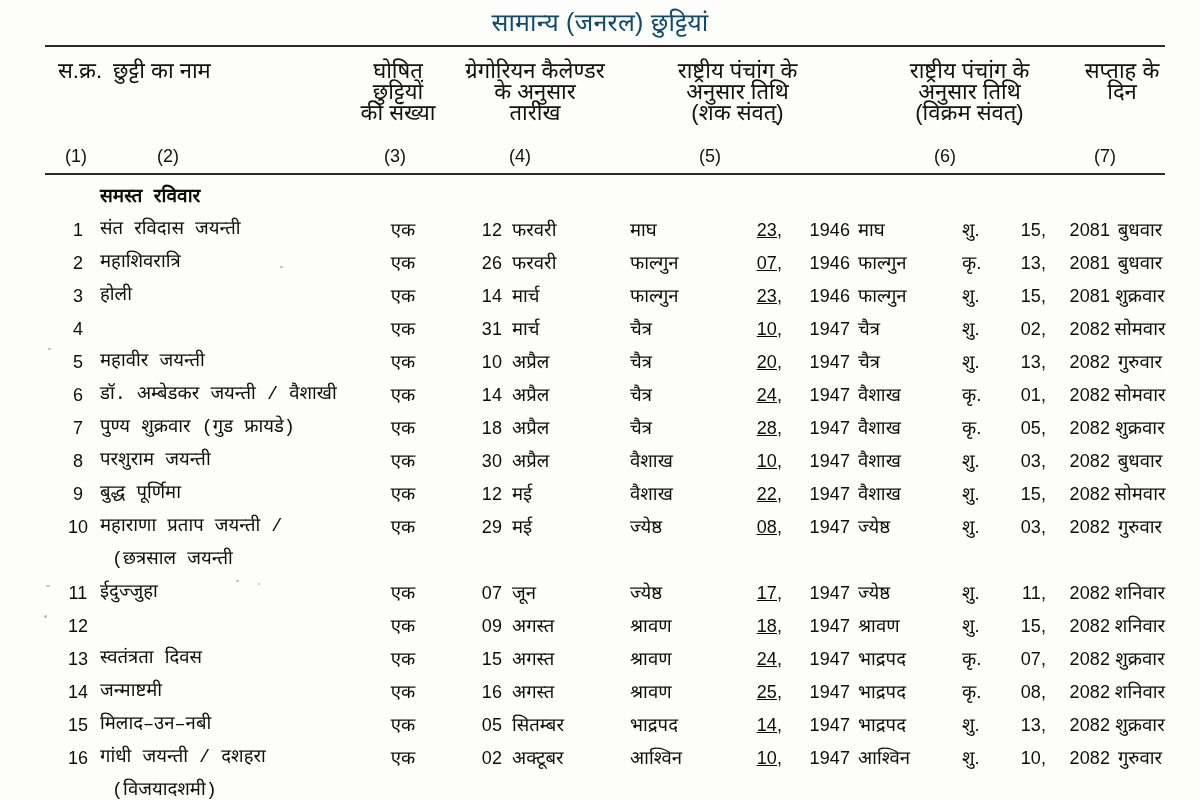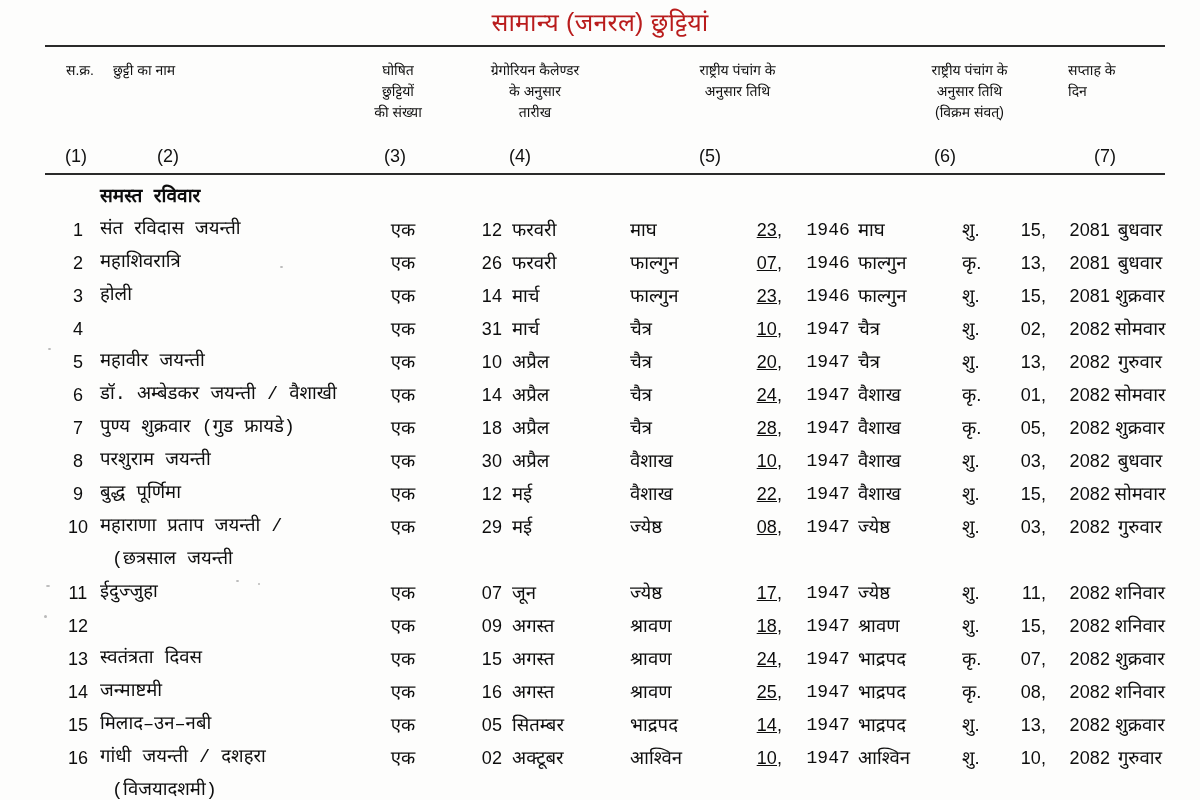--- a/index.html
+++ b/index.html
@@ -28,21 +28,21 @@
   
   #doc-title {
     position: absolute;
     top: 4px;
     left: 0;
     width: 1200px;
     text-align: center;
     font-size: 25px;
     font-weight: 400;
     letter-spacing: 0.2px;
-    color: #b91c1c;
+    color: #0c4a6e;
     white-space: nowrap;
   }
 
   
   .hrule {
     position: absolute;
     left: 45px;
     width: 1120px;
     height: 0;
     border-top: 2.2px solid #2a2a2a;
@@ -52,43 +52,43 @@
 
   
   
   .c-sno    { left: 55px;   width: 46px;  text-align: center; }
   .c-name   { left: 100px;  width: 240px; text-align: left; font-family: Liberation Mono, monospace;   }
   .c-count  { left: 364px;  width: 78px;  text-align: center; }
   .c-daynum { left: 466px;  width: 36px;  text-align: right;  }
   .c-month  { left: 512px;  width: 110px; text-align: left;   }
   .c-smonth { left: 630px;  width: 108px; text-align: left;   }
   .c-stithi { left: 740px;  width: 42px;  text-align: right; text-decoration: underline;  }
-  .c-syear  { left: 798px;  width: 52px;  text-align: right; font-family: Liberation Mono, monospace;  }
+  .c-syear  { left: 798px;  width: 52px;  text-align: right;  }
   .c-vmonth { left: 858px;  width: 108px; text-align: left;   }
   .c-vpaksh { left: 962px;  width: 42px;  text-align: left;   }
   .c-vtithi { left: 1004px; width: 42px;  text-align: right;  }
   .c-vyear  { left: 1058px; width: 52px;  text-align: right;  }
   .c-weekday{ left: 1090px; width: 100px; text-align: center; }
 
   
   .hdr {
     position: absolute;
-    font-size: 14px;
+    font-size: 22px;
     line-height: 21px;
     font-weight: 400;
     color: #111;
     white-space: nowrap;
   }
   #hdr-sno   { top: 60px;  left: 50px;  width: 60px;  text-align: center; }
   #hdr-name  { top: 60px;  left: 113px; width: 220px; text-align: left; }
   #hdr-count { top: 60px;  left: 350px; width: 96px;  text-align: center; }
   #hdr-greg  { top: 60px;  left: 440px; width: 190px; text-align: center; }
   #hdr-shak  { top: 60px;  left: 630px; width: 215px; text-align: center; }
   #hdr-vikram{ top: 60px;  left: 862px; width: 215px; text-align: center; }
-  #hdr-week  { top: 60px;  left: 1068px;width: 108px; text-align: left; }
+  #hdr-week  { top: 60px;  left: 1068px;width: 108px; text-align: center; }
 
   .hdr span { display: block; }
 
   
   .colnum {
     position: absolute;
     top: 146px;
     font-size: 18px;
     color: #111;
     text-align: center;
@@ -165,20 +165,21 @@
     <span>की संख्या</span>
   </div>
   <div class="hdr" id="hdr-greg">
     <span>ग्रेगोरियन कैलेण्डर</span>
     <span>के अनुसार</span>
     <span>तारीख</span>
   </div>
   <div class="hdr" id="hdr-shak">
     <span>राष्ट्रीय पंचांग के</span>
     <span>अनुसार तिथि</span>
+    <span>(शक संवत्)</span>
   </div>
   <div class="hdr" id="hdr-vikram">
     <span>राष्ट्रीय पंचांग के</span>
     <span>अनुसार तिथि</span>
     <span>(विक्रम संवत्)</span>
   </div>
   <div class="hdr" id="hdr-week">
     <span>सप्ताह के</span>
     <span>दिन</span>
   </div>

